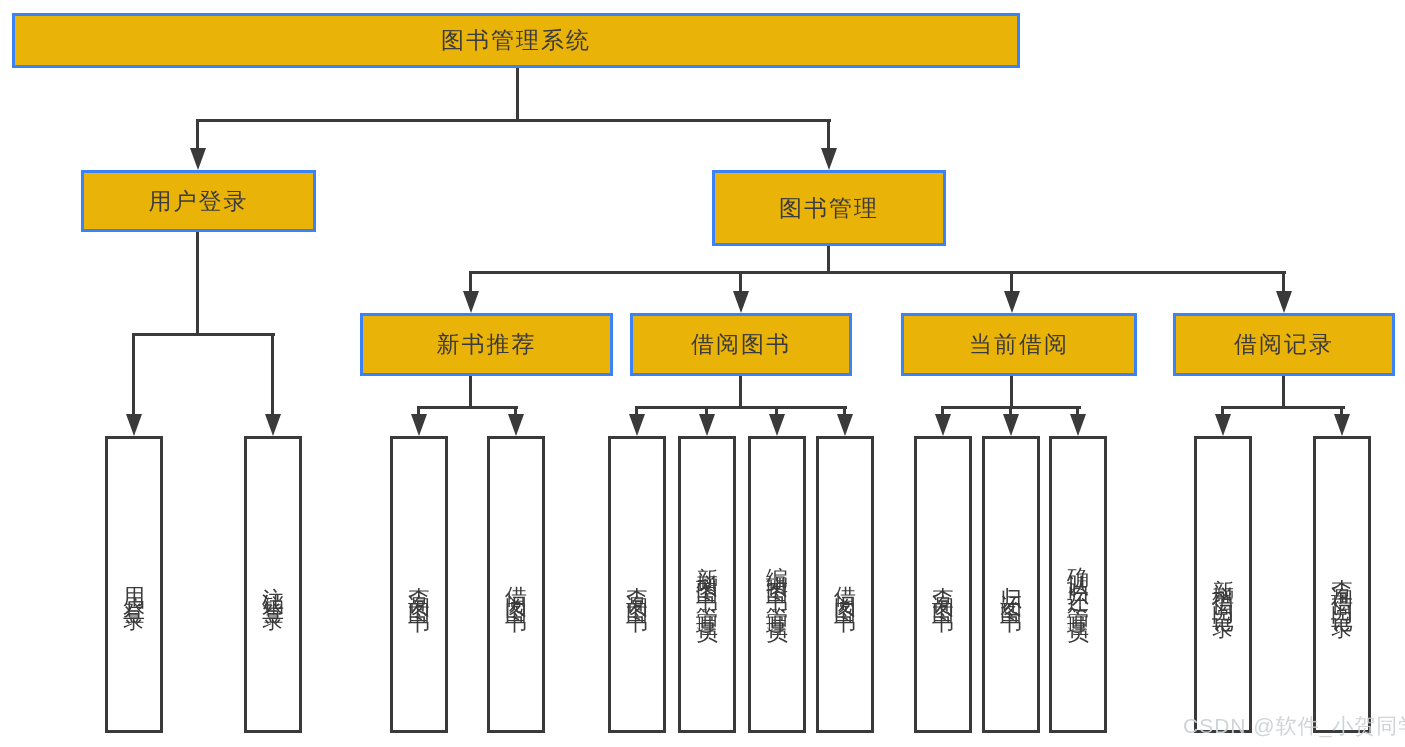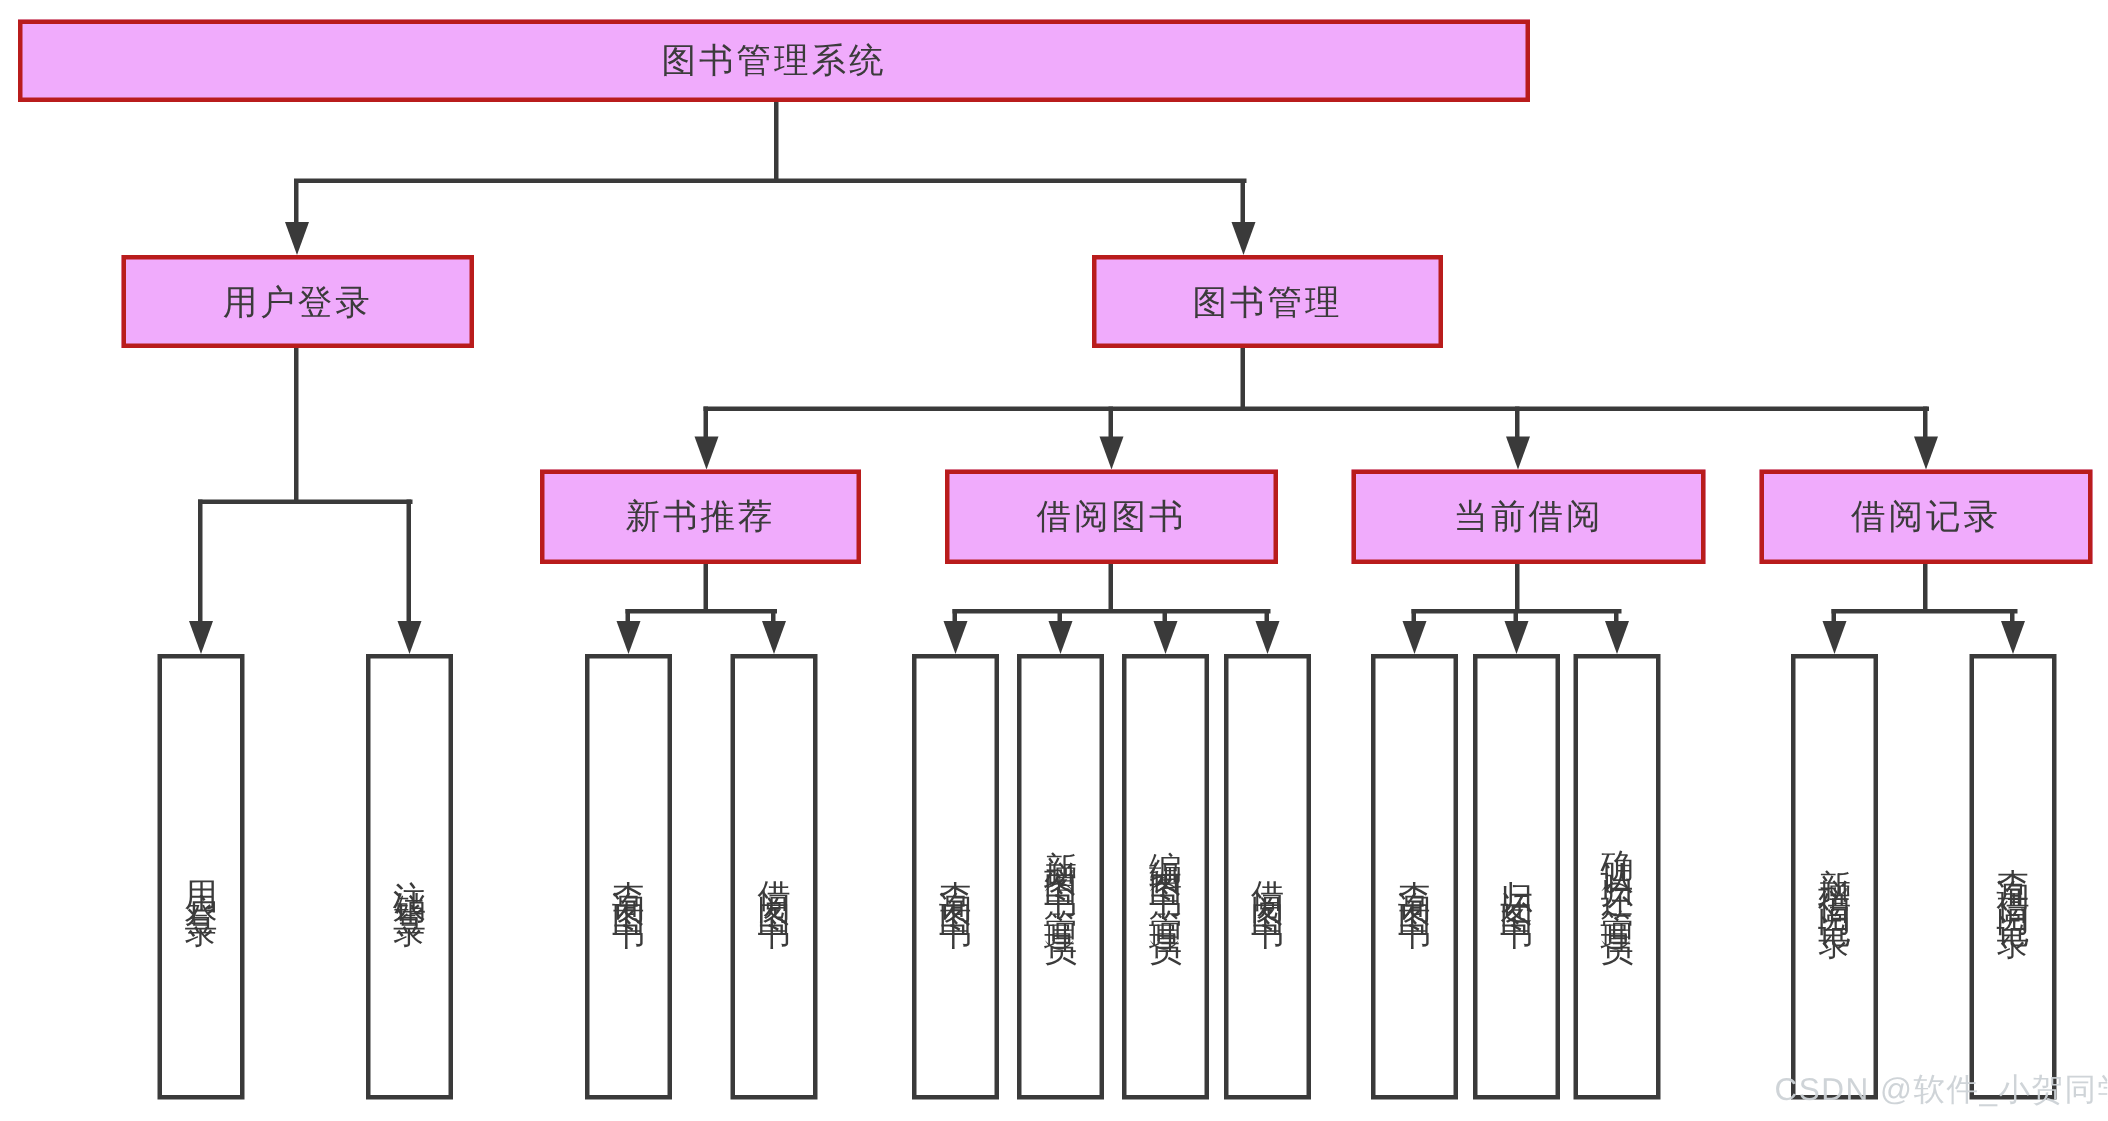--- a/index.html
+++ b/index.html
@@ -6,22 +6,22 @@
   .canvas{
     position:relative;
     width:1405px;height:747px;
     background:#ffffff;
     font-family:"Liberation Sans","DejaVu Sans",sans-serif;
     overflow:hidden;
   }
   .node{
     position:absolute;
     box-sizing:border-box;
-    border:3px solid #b91c1c;
-    background:#f0abfc;
+    border:3px solid #3b82f6;
+    background:#eab308;
     display:flex;align-items:center;justify-content:center;
     color:#3b3b3b;
     font-size:23px;letter-spacing:2px;
     z-index:2;
   }
   .vnode{
     position:absolute;
     box-sizing:border-box;
     border:3px solid #3a3a3a;
     background:#ffffff;
@@ -120,25 +120,25 @@
   <div class="arrow" style="left:1215px;top:414px"></div>
   <div class="arrow" style="left:1334px;top:414px"></div>
 
   <div class="node" style="left:12px;top:13px;width:1008px;height:55px">
     <span>图书管理系统</span>
   </div>
 
   <div class="node" style="left:81px;top:170px;width:235px;height:62px">
     <span>用户登录</span>
   </div>
-  <div class="node" style="left:728px;top:170px;width:234px;height:62px">
+  <div class="node" style="left:712px;top:170px;width:234px;height:76px">
     <span>图书管理</span>
   </div>
 
-  <div class="node" style="left:360px;top:313px;width:214px;height:63px">
+  <div class="node" style="left:360px;top:313px;width:253px;height:63px">
     <span>新书推荐</span>
   </div>
   <div class="node" style="left:630px;top:313px;width:222px;height:63px">
     <span>借阅图书</span>
   </div>
   <div class="node" style="left:901px;top:313px;width:236px;height:63px">
     <span>当前借阅</span>
   </div>
   <div class="node" style="left:1173px;top:313px;width:222px;height:63px">
     <span>借阅记录</span>

